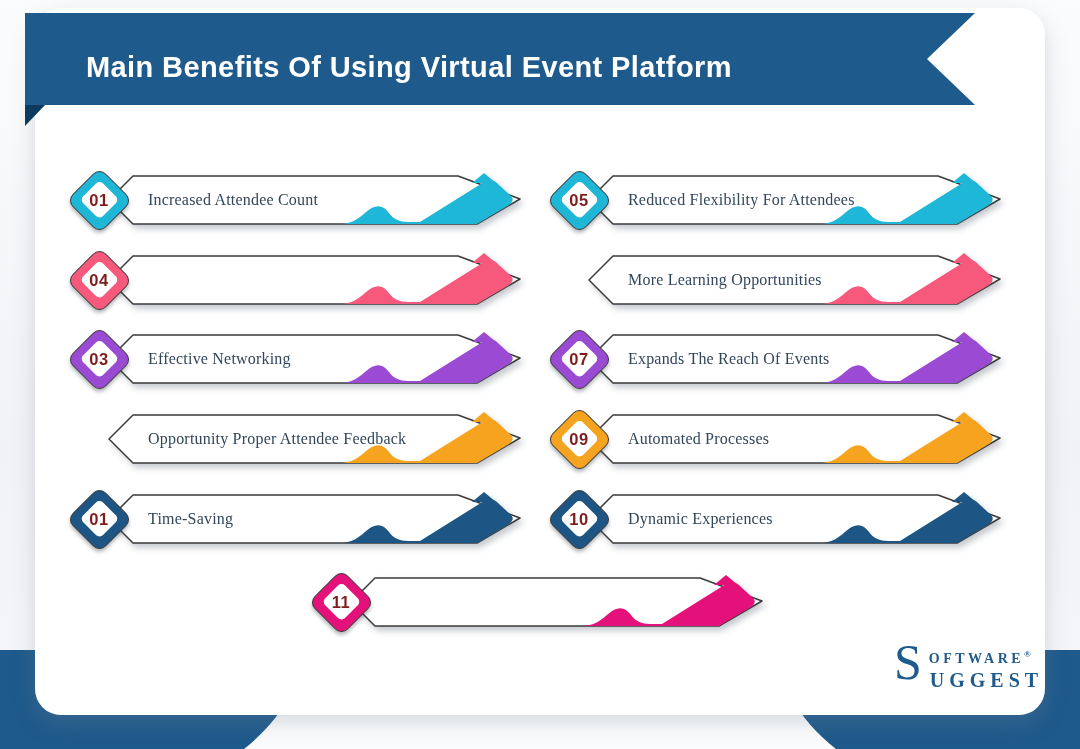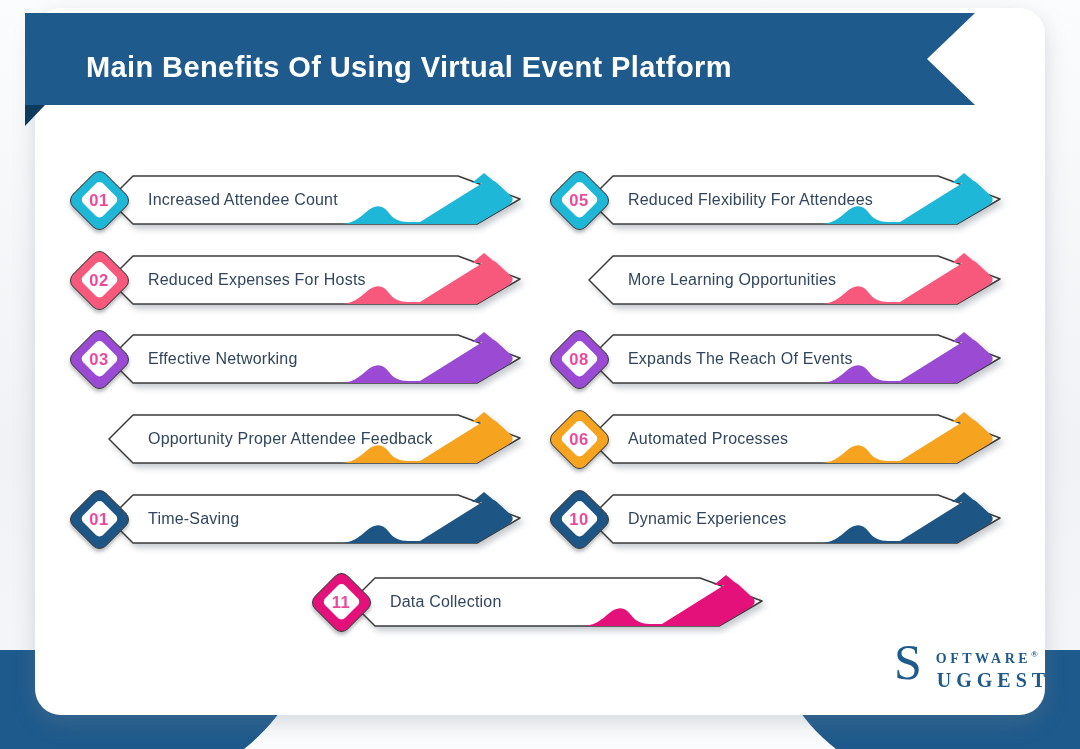--- a/index.html
+++ b/index.html
@@ -33,46 +33,46 @@
   .benefit-item { position:absolute; width:466px; height:66px; }
   .bar-svg {
     position:absolute; left:40px; top:4px; width:420px; height:58px;
     filter:drop-shadow(3px 4px 3px rgba(90,100,115,.35));
   }
   .bar-body { fill:#ffffff; stroke:#3b3b3b; stroke-width:1.5; stroke-linejoin:round; }
   .deco { fill:currentColor; }
   .item-label {
     position:absolute; left:82px; top:0; height:66px;
     display:flex; align-items:center;
-    font-size:16px; color:#31465c; letter-spacing:.2px; white-space:nowrap;
+    font-size:16px; color:#31465c; letter-spacing:.2px; white-space:nowrap;font-family:Liberation Serif, serif;
   }
   .diamond { position:absolute; left:0; top:0; width:66px; height:66px; }
   .d-rot {
     position:absolute; left:9.5px; top:9.5px; width:47px; height:47px;
     transform:rotate(45deg);
     background:currentColor; border:1.5px solid #3a3a3a; border-radius:9px;
     box-shadow:2px 2px 4px rgba(40,50,60,.35);
   }
   .d-inner {
     position:absolute; left:8px; top:8px; width:28px; height:28px;
     background:#ffffff; border-radius:5px;
   }
   .d-num {
     position:absolute; left:0; top:0; width:66px; height:66px;
     display:flex; align-items:center; justify-content:center;
-    font-size:16.5px; font-weight:bold; color:#ec4899; letter-spacing:.5px;
+    font-size:16.5px; font-weight:bold; color:#7f1d1d; letter-spacing:.5px;
   }
 
   
   .logo {
     position:absolute; left:894px; top:642px; display:flex; align-items:flex-start;
     color:#1e5a8c; font-family:"Liberation Serif", serif;
   }
   .logo-s { font-size:50px; line-height:.82; font-weight:normal; }
-  .logo-lines { margin-left:14px; padding-top:7px; }
+  .logo-lines { margin-left:7px; padding-top:7px; }
   .logo-line1 { font-size:14px; letter-spacing:3.5px; font-weight:bold; }
   .logo-reg { font-size:9px; vertical-align:super; letter-spacing:0; }
   .logo-line2 { font-size:20px; letter-spacing:5px; font-weight:bold; margin-top:2px; margin-left:1px; }
 </style>
 </head>
 <body>
 
 <svg class="bottom-band" viewBox="0 0 1080 104" preserveAspectRatio="none">
   <rect x="0" y="5" width="1080" height="99" fill="#1e5a8c"></rect>
   <path d="M310,0 C298,40 284,72 244,104 L836,104 C796,72 782,40 770,0 Z" fill="#fbfcfd"></path>
@@ -110,26 +110,25 @@
       <span class="d-num">01</span>
     </div>
   </div>
 
   <div class="benefit-item" style="left: 66px; top: 247px; color: rgb(246, 89, 124);">
     <svg class="bar-svg" viewBox="0 0 420 58">
       <path class="bar-body" d="M3,29 L27,5 L352,5 L414,28 L371,53 L27,53 Z"></path>
       <path class="deco" d="M366,12 L378,2 L390,12 Z"></path>
       <path class="deco" d="M236,53 C250,52 257,43 264,38 C272,33 278,35 283,42 C287,48 294,51 302,51 L314,51 L378,11 C383,8 389,9 393,14 L405,25 C408,28 407,31 403,34 L371,53 Z"></path>
     </svg>
-    <div class="item-label">Reduced Expenses For Hosts</div>
-    <div class="diamond">
-      <div class="d-rot">
-        <div class="d-inner"></div>
-      </div>
-      <span class="d-num">02</span>
+    <div class="diamond">
+      <div class="d-rot">
+        <div class="d-inner"></div>
+      </div>
+      <span class="d-num">04</span>
     </div>
   </div>
 
   <div class="benefit-item" style="left: 66px; top: 326px; color: rgb(155, 75, 211);">
     <svg class="bar-svg" viewBox="0 0 420 58">
       <path class="bar-body" d="M3,29 L27,5 L352,5 L414,28 L371,53 L27,53 Z"></path>
       <path class="deco" d="M366,12 L378,2 L390,12 Z"></path>
       <path class="deco" d="M236,53 C250,52 257,43 264,38 C272,33 278,35 283,42 C287,48 294,51 302,51 L314,51 L378,11 C383,8 389,9 393,14 L405,25 C408,28 407,31 403,34 L371,53 Z"></path>
     </svg>
     <div class="item-label">Effective Networking</div>
@@ -193,36 +192,36 @@
     <svg class="bar-svg" viewBox="0 0 420 58">
       <path class="bar-body" d="M3,29 L27,5 L352,5 L414,28 L371,53 L27,53 Z"></path>
       <path class="deco" d="M366,12 L378,2 L390,12 Z"></path>
       <path class="deco" d="M236,53 C250,52 257,43 264,38 C272,33 278,35 283,42 C287,48 294,51 302,51 L314,51 L378,11 C383,8 389,9 393,14 L405,25 C408,28 407,31 403,34 L371,53 Z"></path>
     </svg>
     <div class="item-label">Expands The Reach Of Events</div>
     <div class="diamond">
       <div class="d-rot">
         <div class="d-inner"></div>
       </div>
-      <span class="d-num">08</span>
+      <span class="d-num">07</span>
     </div>
   </div>
 
   <div class="benefit-item" style="left: 546px; top: 406px; color: rgb(246, 164, 31);">
     <svg class="bar-svg" viewBox="0 0 420 58">
       <path class="bar-body" d="M3,29 L27,5 L352,5 L414,28 L371,53 L27,53 Z"></path>
       <path class="deco" d="M366,12 L378,2 L390,12 Z"></path>
       <path class="deco" d="M236,53 C250,52 257,43 264,38 C272,33 278,35 283,42 C287,48 294,51 302,51 L314,51 L378,11 C383,8 389,9 393,14 L405,25 C408,28 407,31 403,34 L371,53 Z"></path>
     </svg>
     <div class="item-label">Automated Processes</div>
     <div class="diamond">
       <div class="d-rot">
         <div class="d-inner"></div>
       </div>
-      <span class="d-num">06</span>
+      <span class="d-num">09</span>
     </div>
   </div>
 
   <div class="benefit-item" style="left: 546px; top: 486px; color: rgb(29, 85, 132);">
     <svg class="bar-svg" viewBox="0 0 420 58">
       <path class="bar-body" d="M3,29 L27,5 L352,5 L414,28 L371,53 L27,53 Z"></path>
       <path class="deco" d="M366,12 L378,2 L390,12 Z"></path>
       <path class="deco" d="M236,53 C250,52 257,43 264,38 C272,33 278,35 283,42 C287,48 294,51 302,51 L314,51 L378,11 C383,8 389,9 393,14 L405,25 C408,28 407,31 403,34 L371,53 Z"></path>
     </svg>
     <div class="item-label">Dynamic Experiences</div>
@@ -233,20 +232,19 @@
       <span class="d-num">10</span>
     </div>
   </div>
 
   <div class="benefit-item" style="left: 308px; top: 569px; color: rgb(227, 17, 121);">
     <svg class="bar-svg" viewBox="0 0 420 58">
       <path class="bar-body" d="M3,29 L27,5 L352,5 L414,28 L371,53 L27,53 Z"></path>
       <path class="deco" d="M366,12 L378,2 L390,12 Z"></path>
       <path class="deco" d="M236,53 C250,52 257,43 264,38 C272,33 278,35 283,42 C287,48 294,51 302,51 L314,51 L378,11 C383,8 389,9 393,14 L405,25 C408,28 407,31 403,34 L371,53 Z"></path>
     </svg>
-    <div class="item-label">Data Collection</div>
     <div class="diamond">
       <div class="d-rot">
         <div class="d-inner"></div>
       </div>
       <span class="d-num">11</span>
     </div>
   </div>
 
 </body></html>

